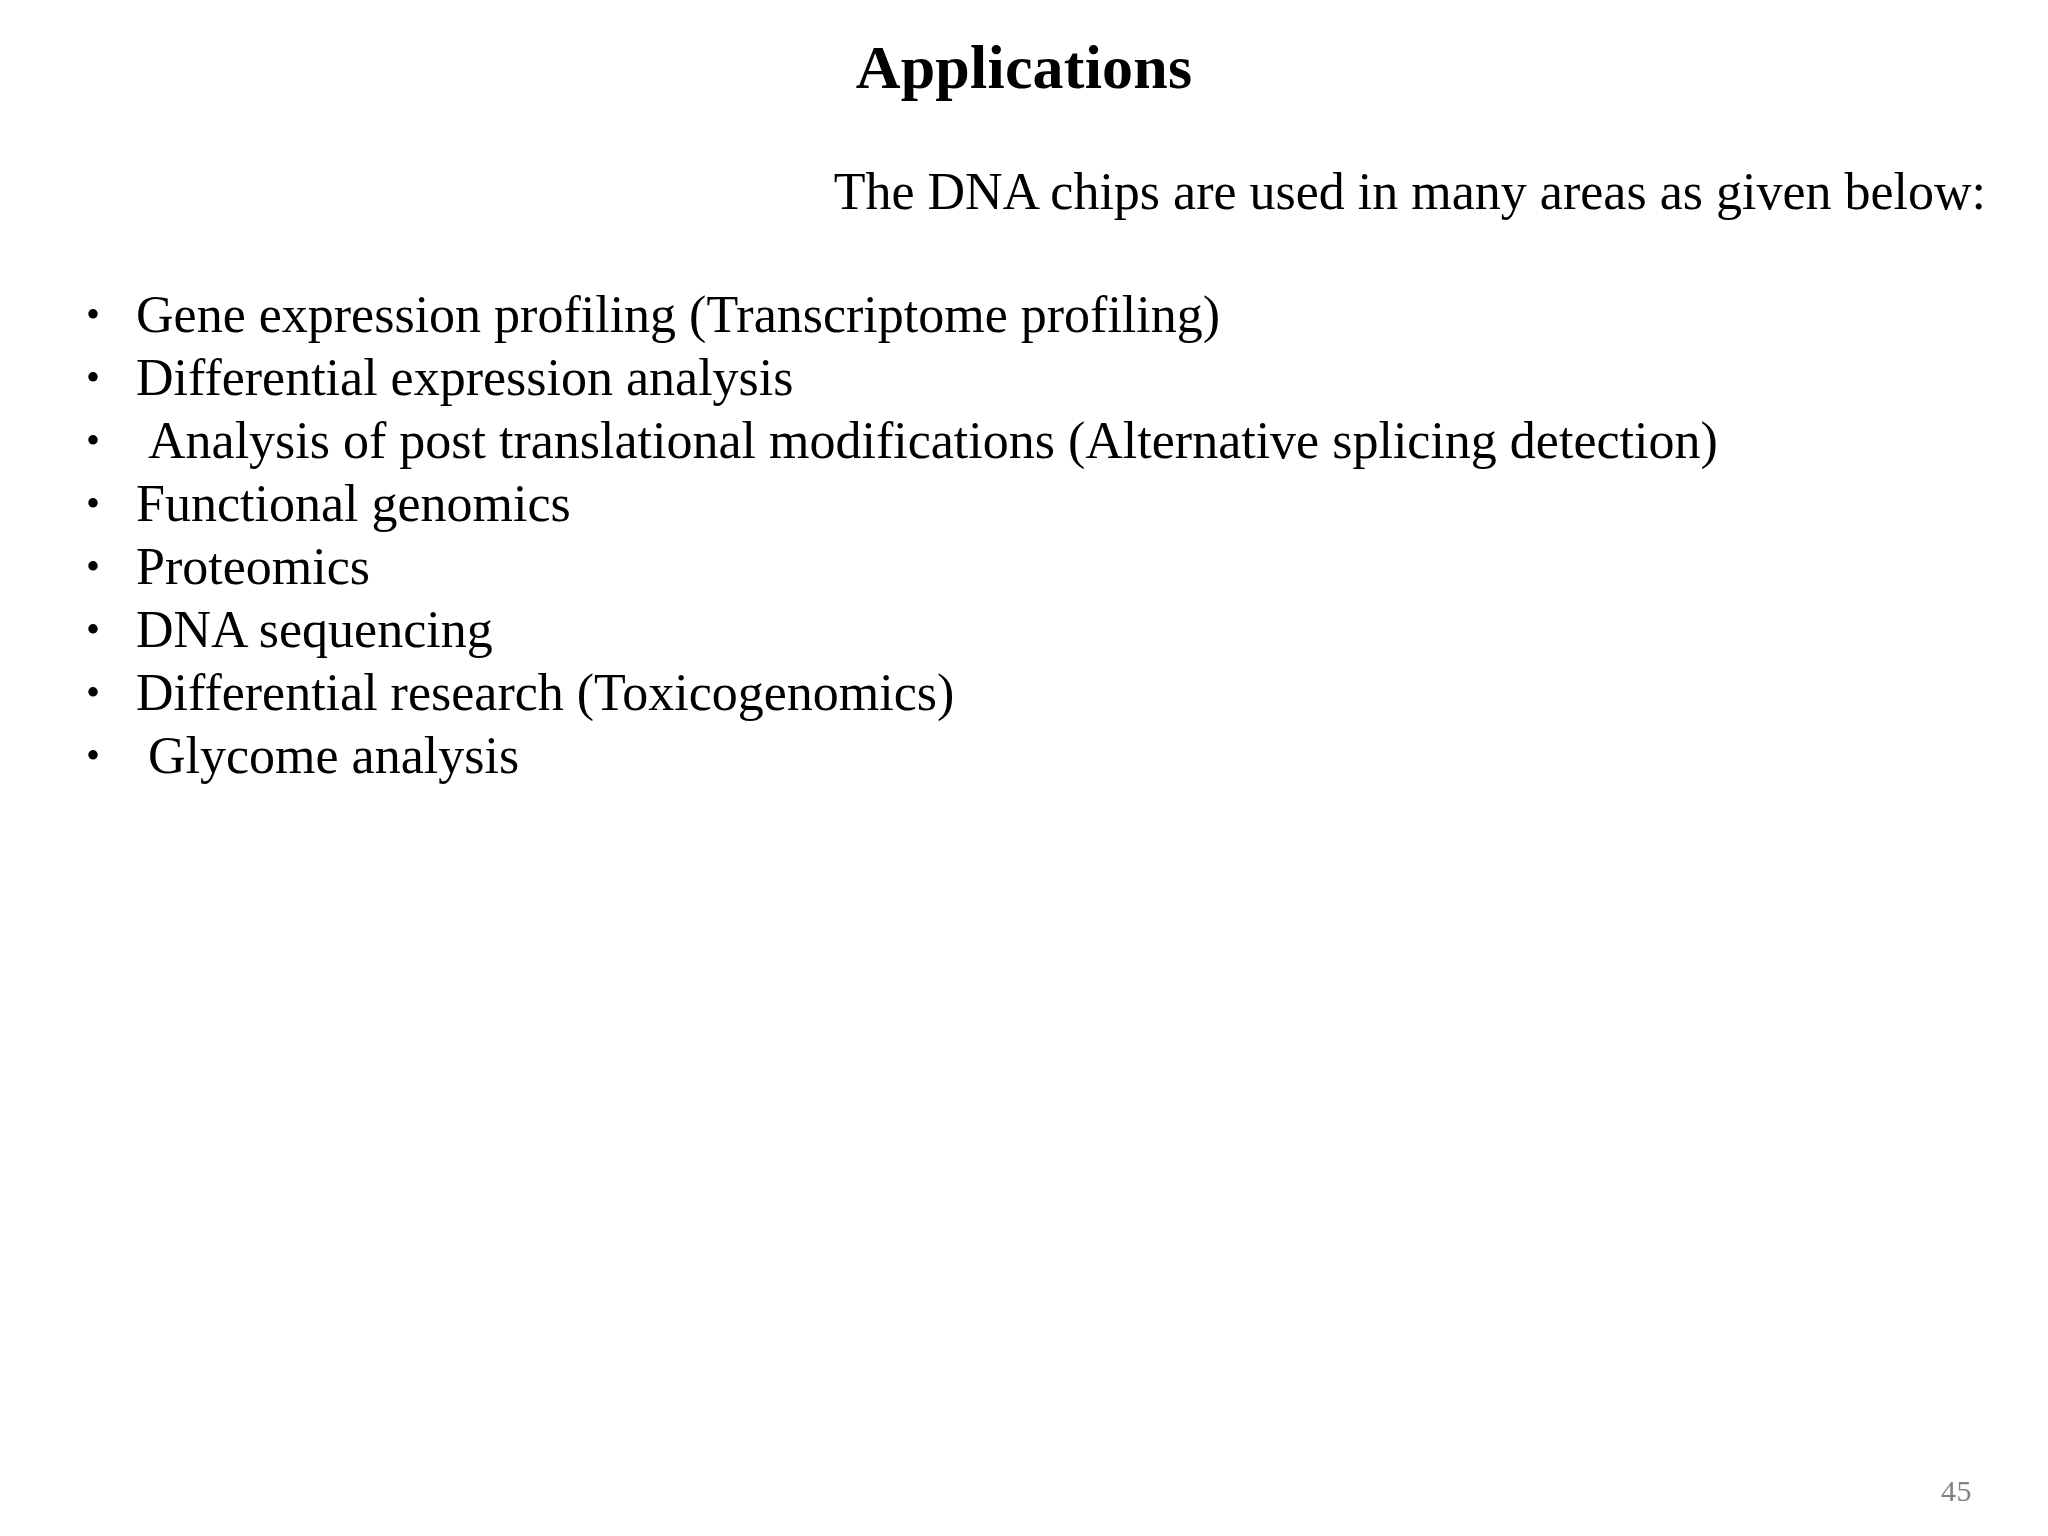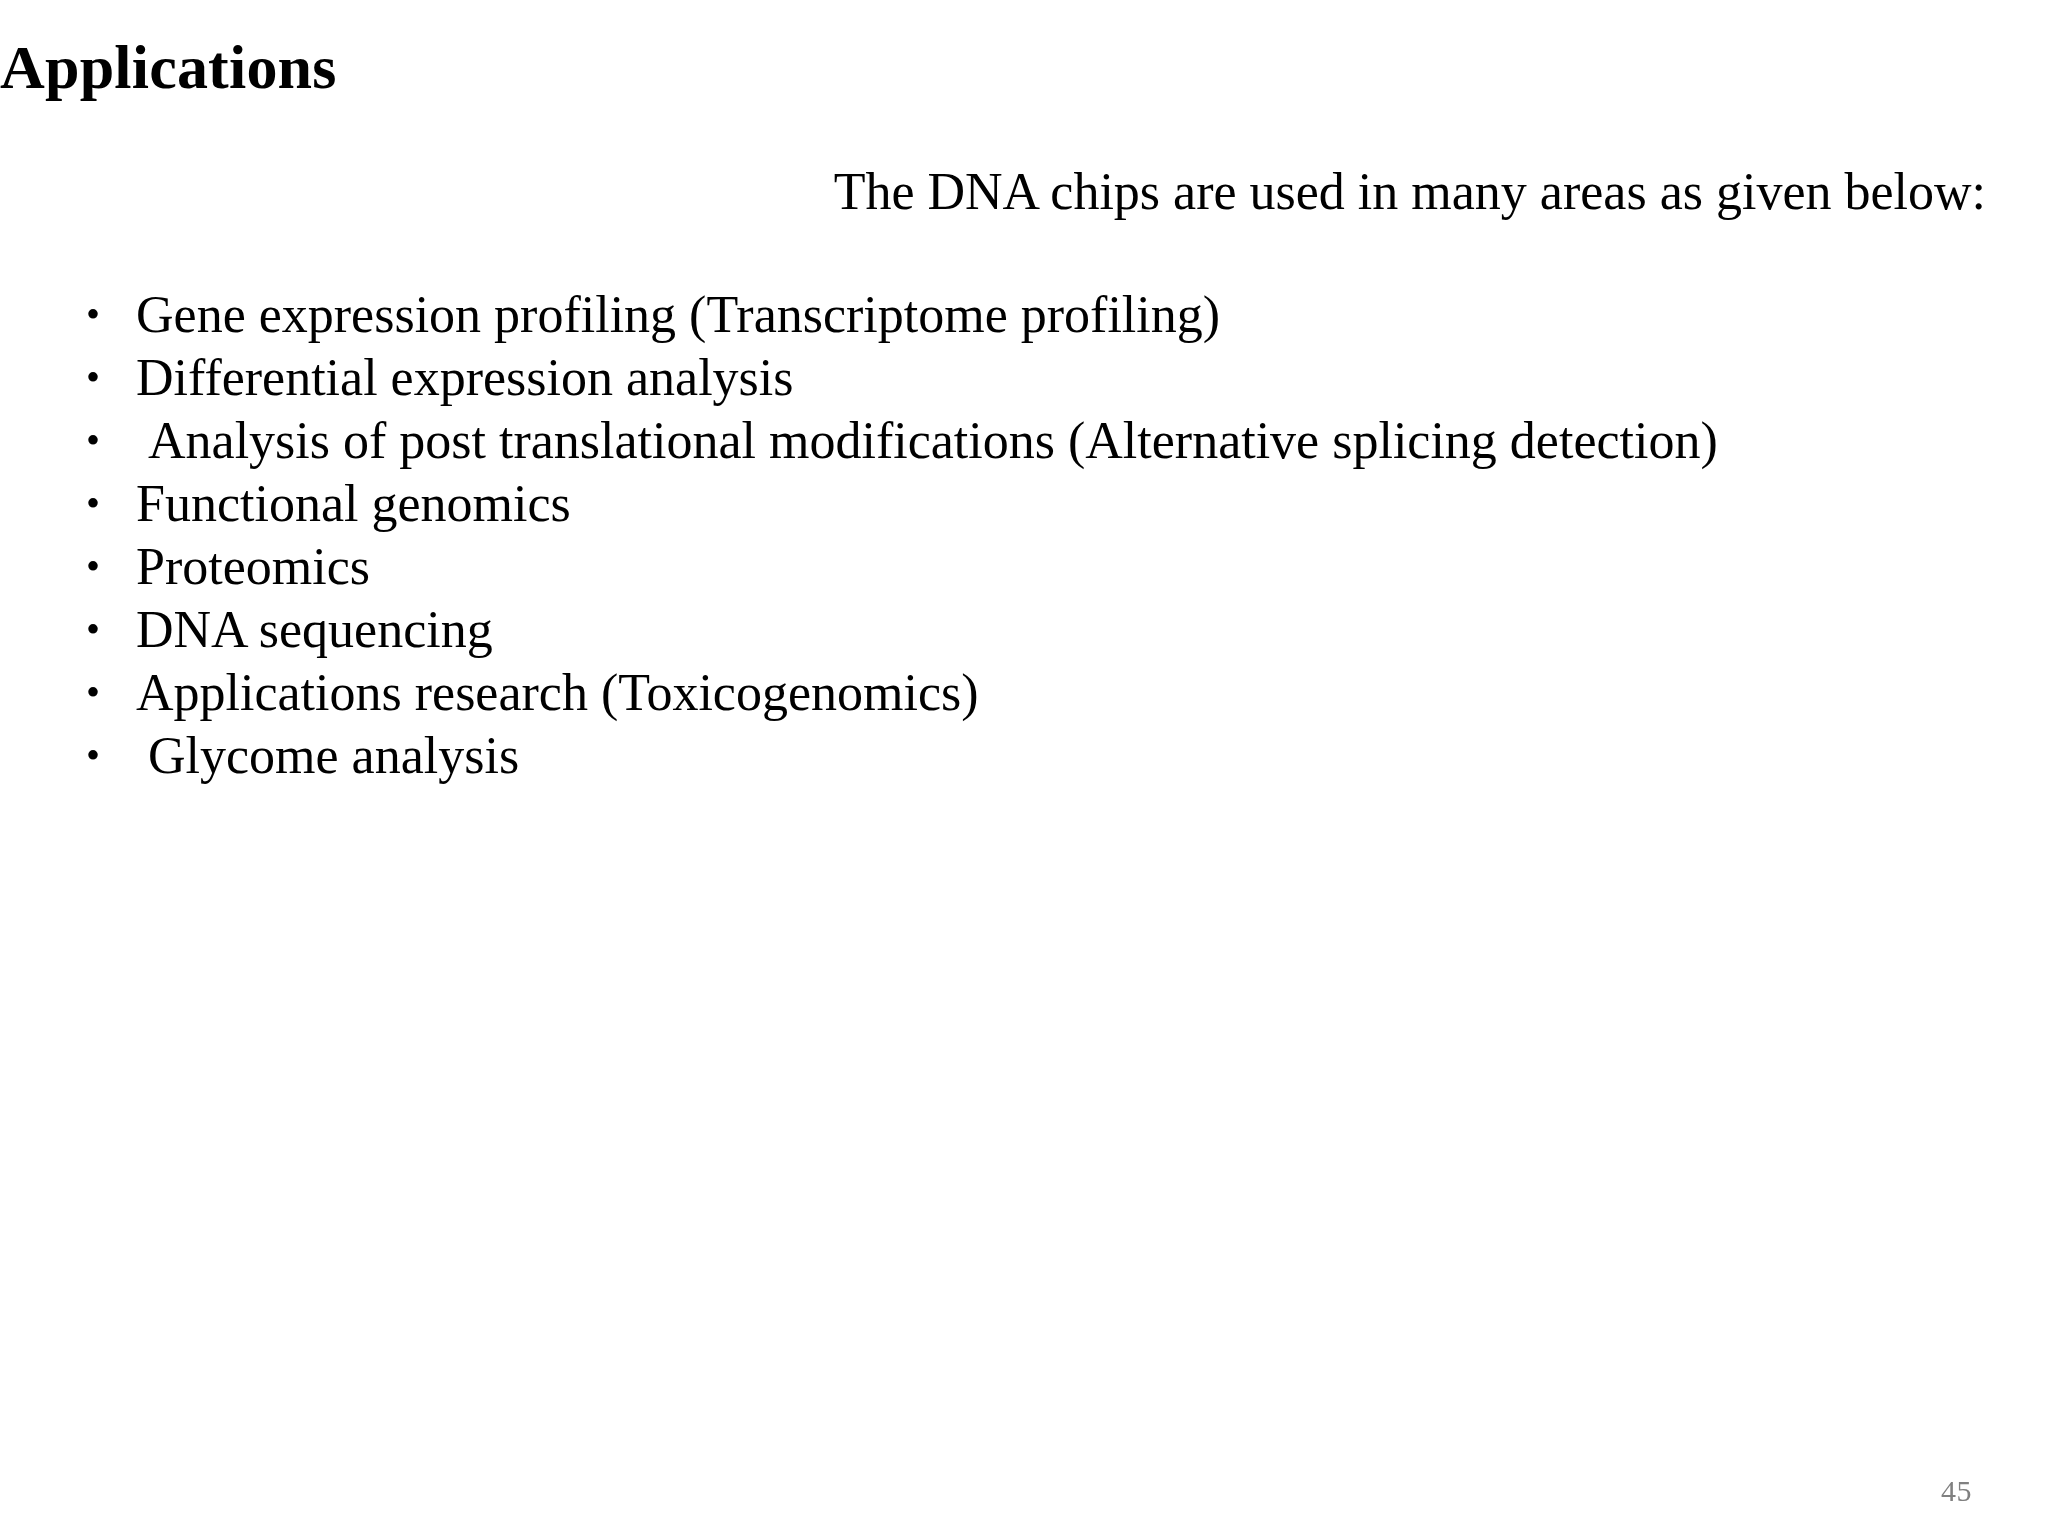--- a/index.html
+++ b/index.html
@@ -23,20 +23,21 @@
     inset: 0;
     background: #ffffff;
   }
 
   
   .slide-title {
     position: absolute;
     top: 34px;
     left: 0;
     width: 2048px;
+    text-align: center;
     font-family: "Liberation Serif", "DejaVu Serif", serif;
     font-weight: bold;
     font-size: 62px;
     line-height: 1.08;
     letter-spacing: 0.2px;
     color: #000000;
   }
 
   
   .body-block {
@@ -135,21 +136,21 @@
 
       <li class="bullet-item">
         <span class="bullet-marker">•</span><span class="bullet-text">Proteomics</span>
       </li>
 
       <li class="bullet-item">
         <span class="bullet-marker">•</span><span class="bullet-text">DNA sequencing</span>
       </li>
 
       <li class="bullet-item">
-        <span class="bullet-marker">•</span><span class="bullet-text">Applications research (Toxicogenomics)</span>
+        <span class="bullet-marker">•</span><span class="bullet-text">Differential research (Toxicogenomics)</span>
       </li>
 
 
       <li class="bullet-item">
         <span class="bullet-marker wide">•</span><span class="bullet-text">Glycome analysis</span>
       </li>
 
     </ul>
   </div>
 

